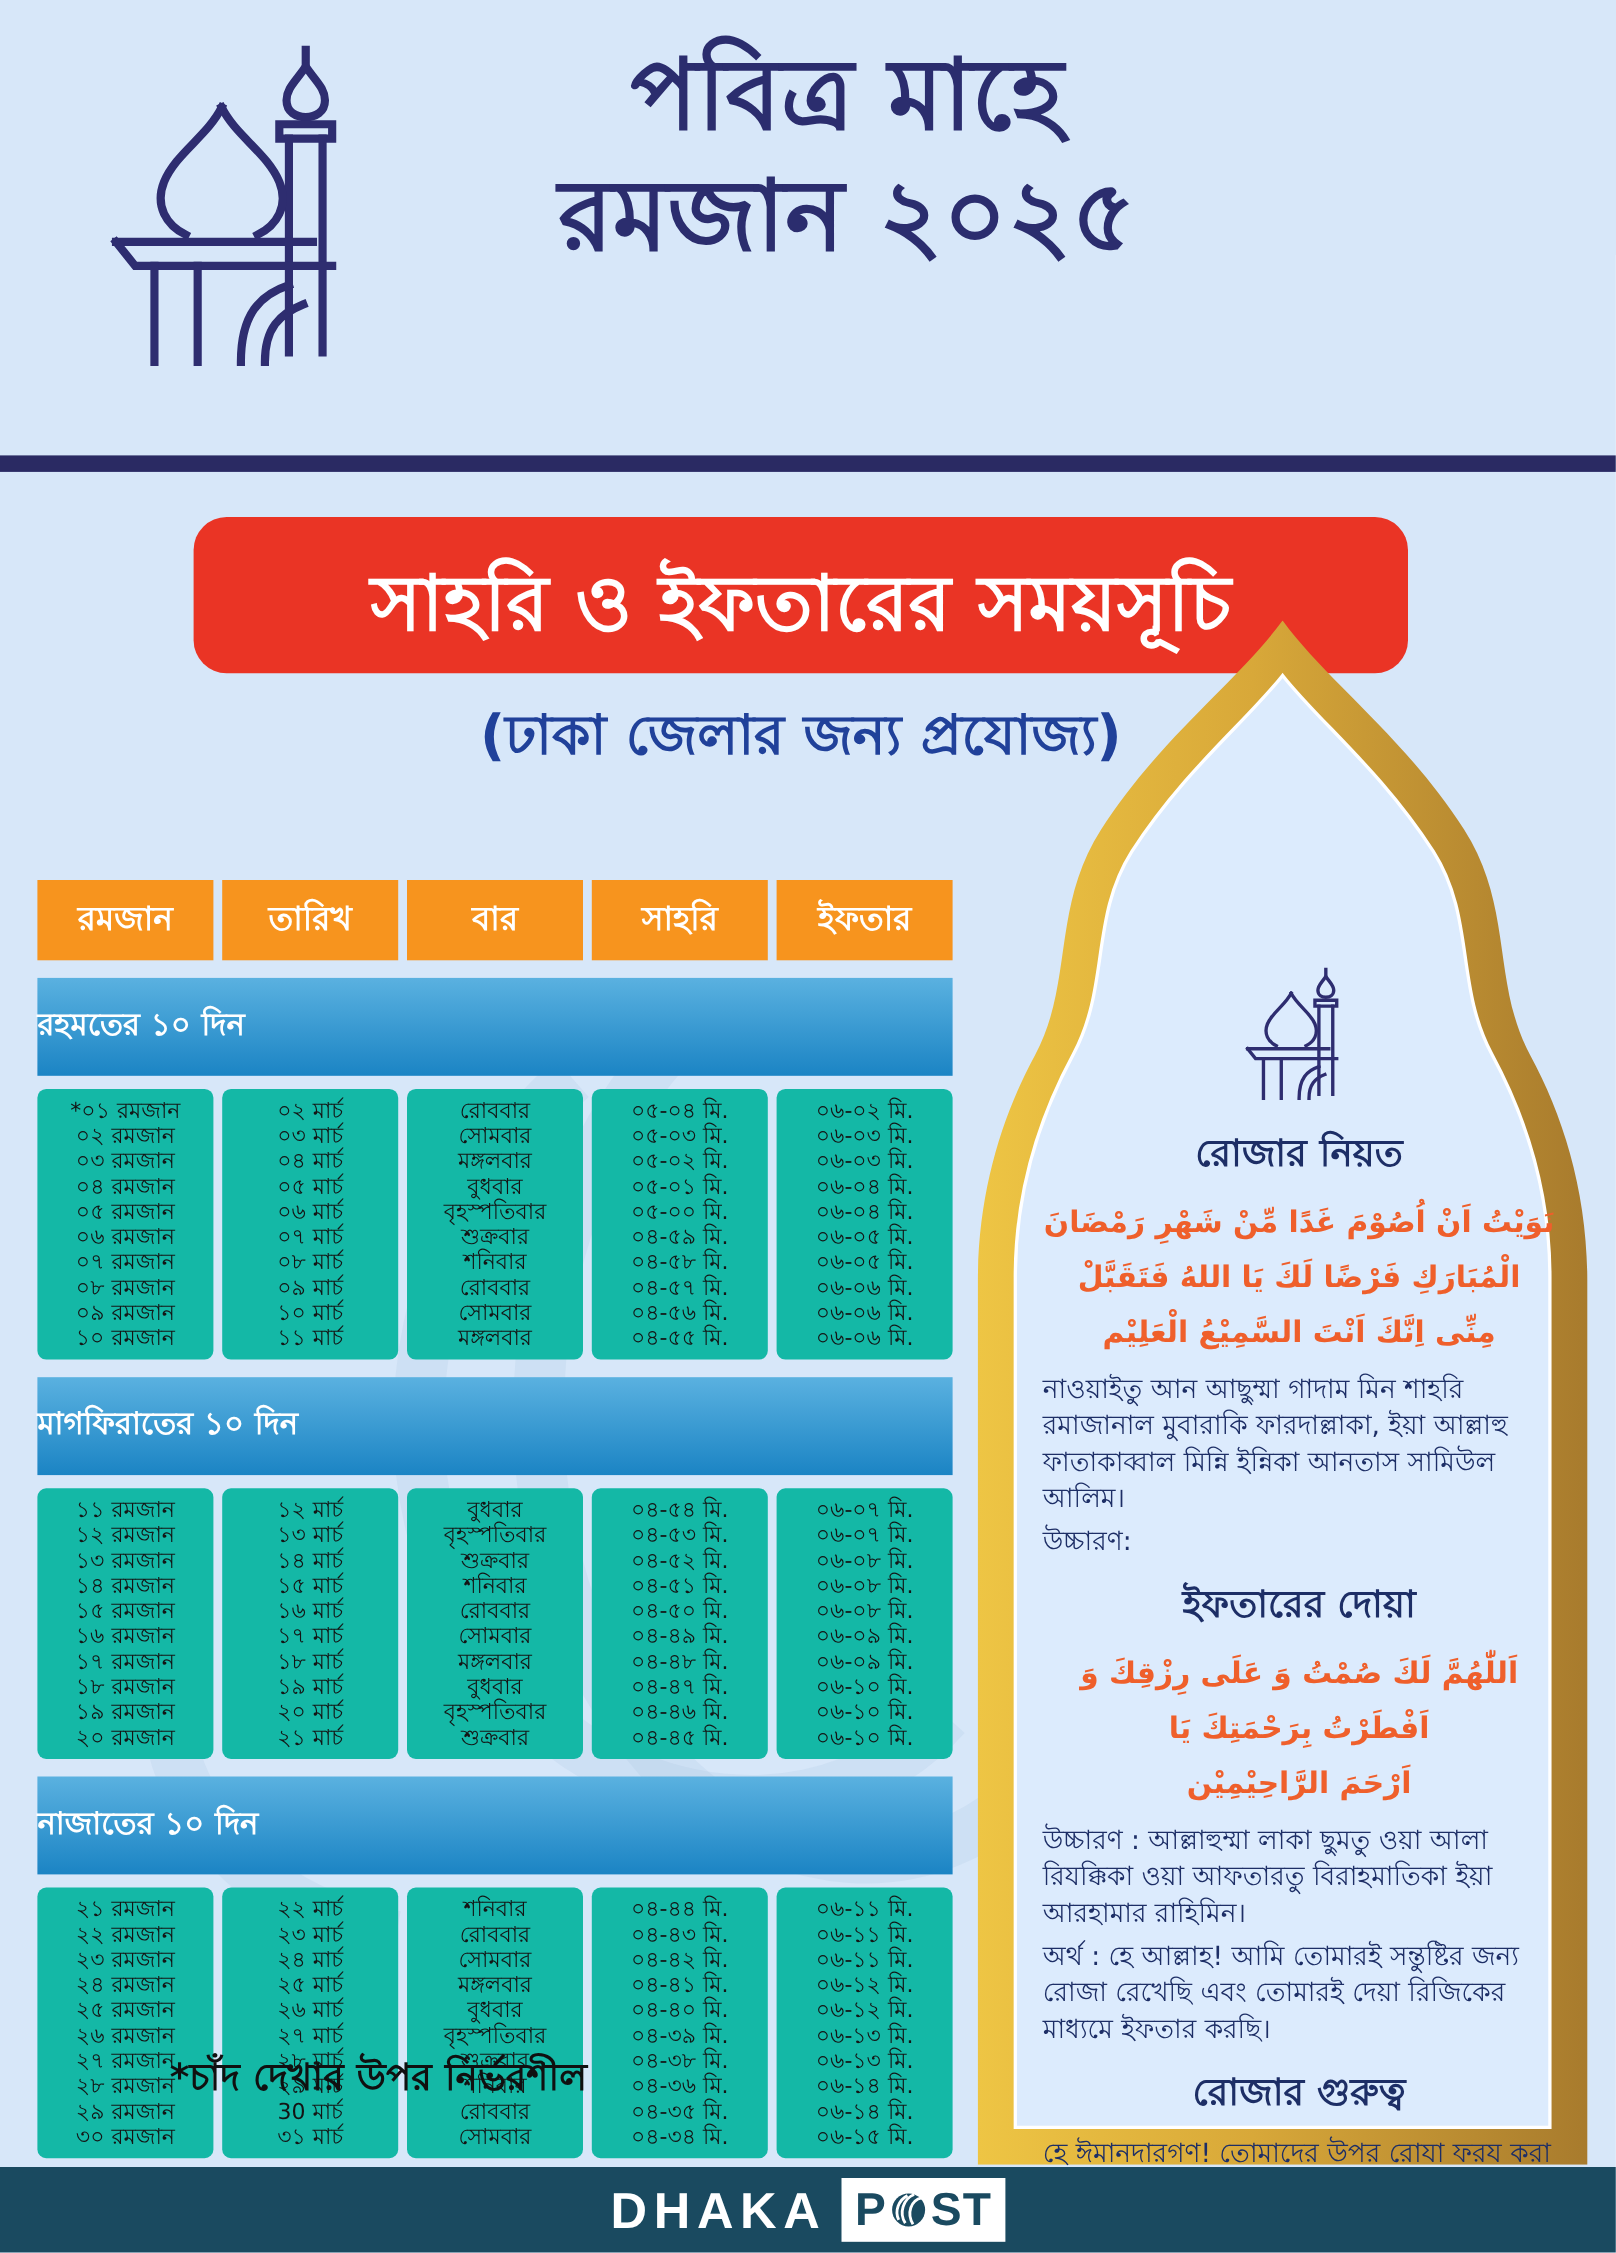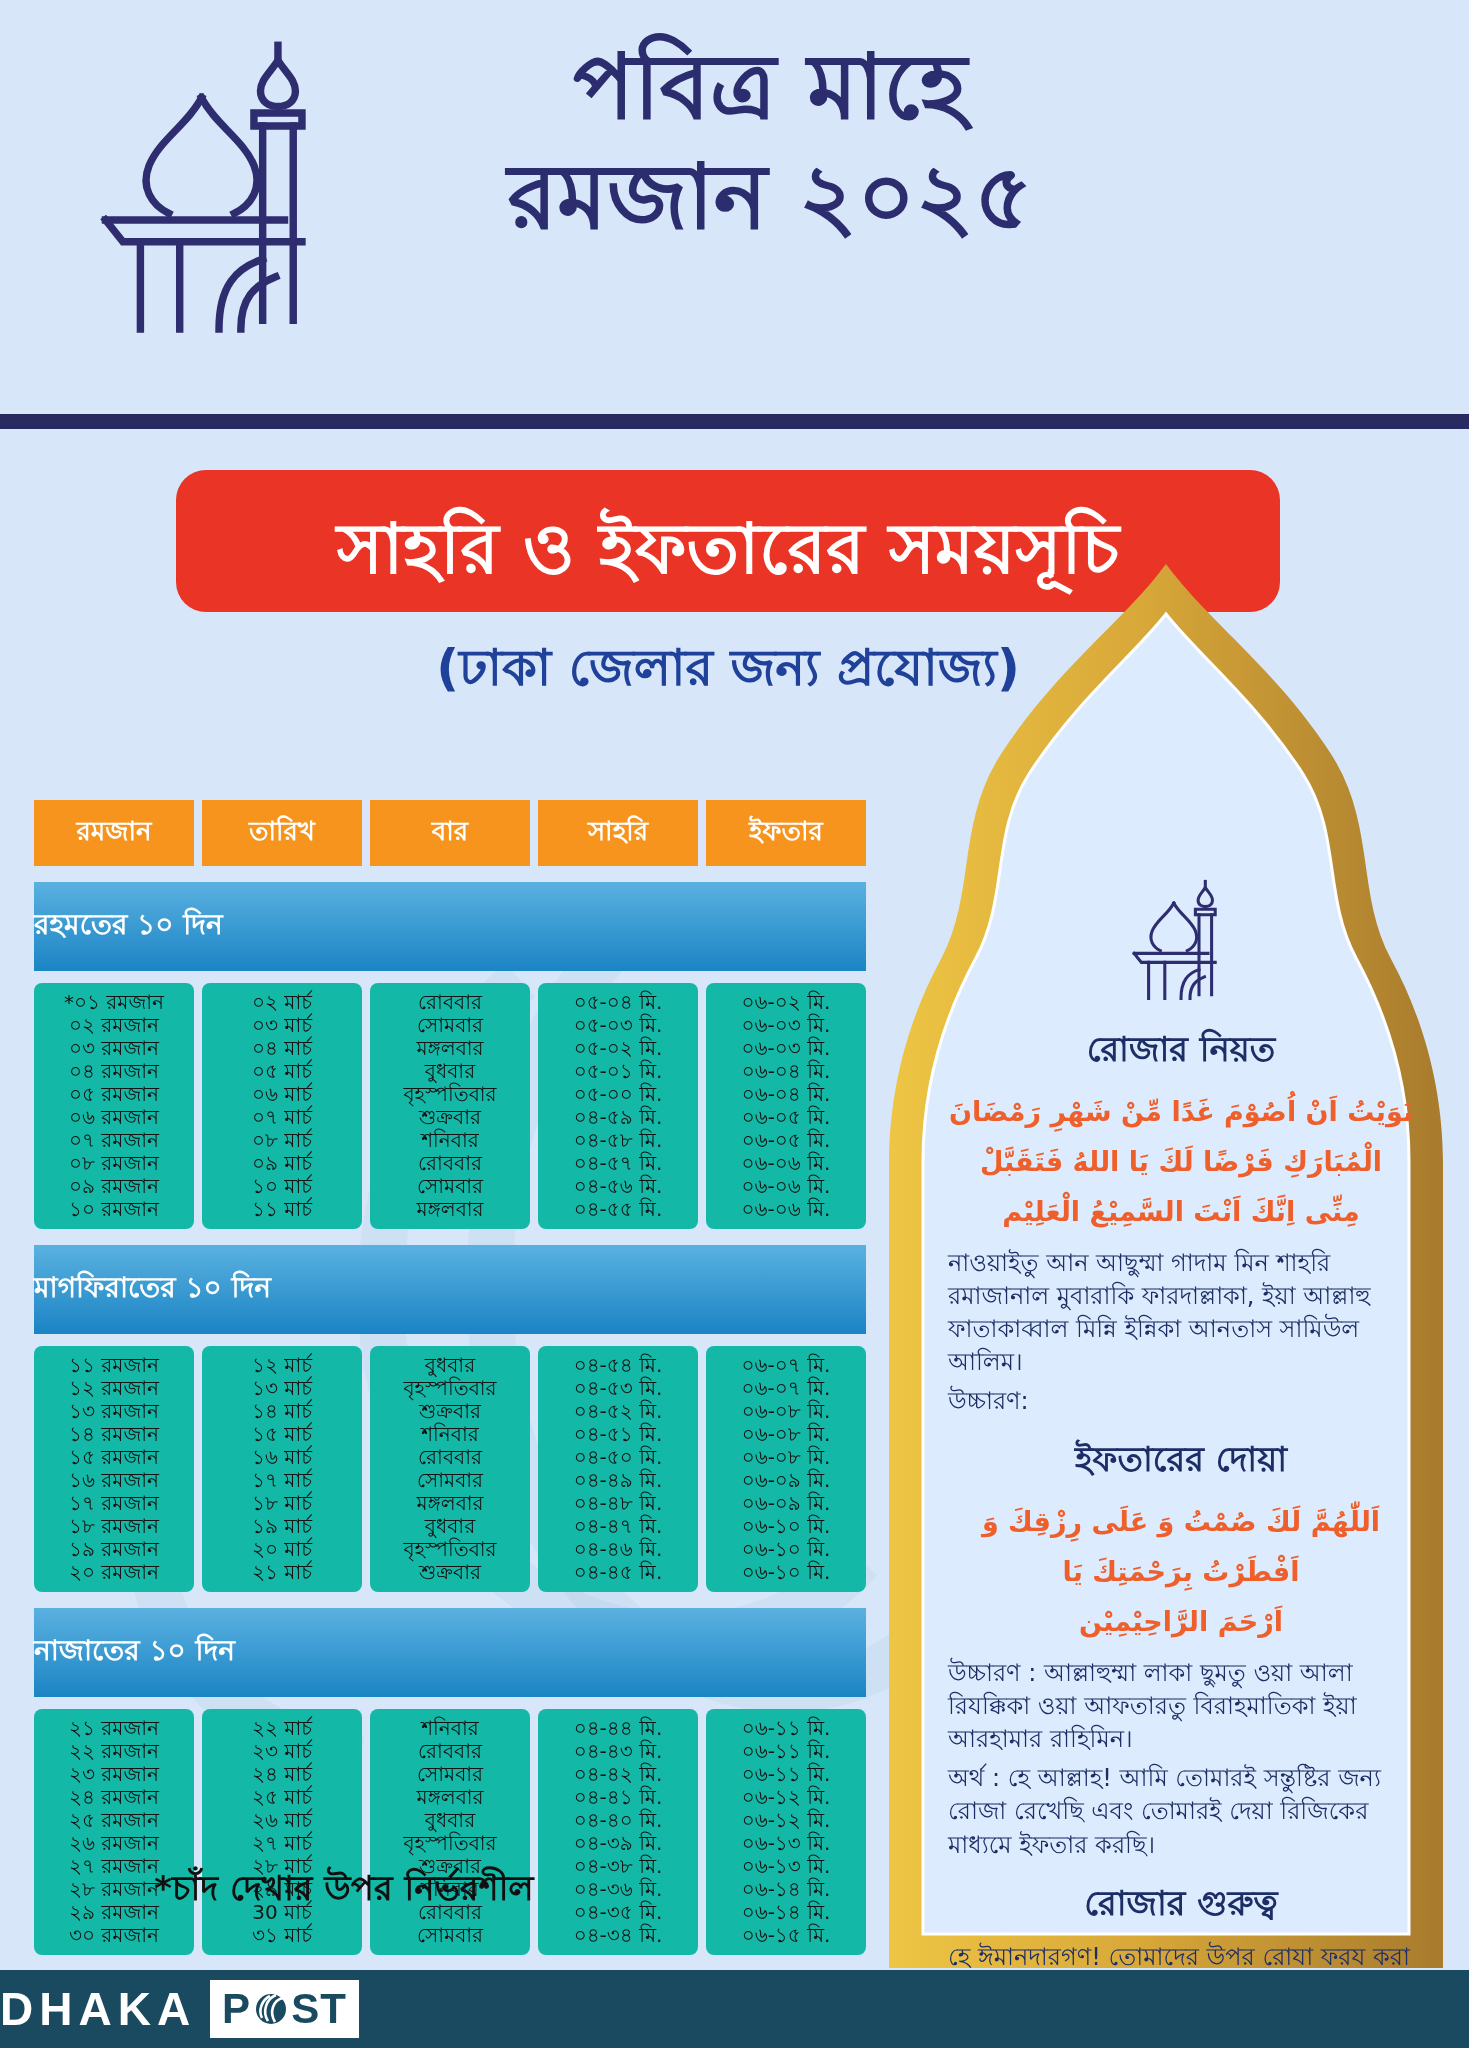--- a/index.html
+++ b/index.html
@@ -25,21 +25,21 @@
   }
   .banner-caption {
     position:absolute; left:176px; top:630px; width:1104px;
     text-align:center; color:#20419a; font-weight:bold; font-size:50px;
   }
   
   .table-wrap { position:absolute; left:34px; top:800px; width:832px; z-index:2; }
   .thead { display:grid; grid-template-columns:repeat(5,1fr); gap:8px; }
   .th {
     background:#f7941e; color:#fff; text-align:center;
-    font-size:26px; font-weight:bold; padding:11px 0;
+    font-size:30px; font-weight:bold; padding:11px 0;
   }
   .section-bar {
     margin-top:16px; background:linear-gradient(180deg,#5ab1e0,#1b84c4);
     color:#fff; text-align:left; font-size:28px; font-weight:bold;
     padding:21px 0;
   }
   .section-grid { display:grid; grid-template-columns:repeat(5,1fr); gap:8px; margin-top:12px; }
   .col { background:#14b8a6; border-radius:8px; padding:8px 0; }
   .cell {
     height:23px; line-height:23px; text-align:center;
@@ -57,21 +57,21 @@
     position:absolute; left:948px; top:878px; width:466px; z-index:2;
     color:#1d2e66; font-size:24px; line-height:1.38;
   }
   .panel-mosque { display:block; margin:0 auto 26px auto; width:108px; height:122px; }
   .panel-h { text-align:center; font-weight:bold; font-size:34px; color:#1d2e66; margin:18px 0 14px 0; }
   .arabic { direction:rtl; text-align:center; color:#ef5f2b; font-weight:bold; font-size:27px; line-height:1.85; margin-bottom:10px; }
   .p-block { margin:0 0 6px 0; }
   
   .footer {
     position:absolute; left:0; bottom:0; width:100%; height:78px;
-    background:#1a4a60; display:flex; align-items:center; gap:14px; z-index:3;
+    background:#1a4a60; display:flex; align-items:center; justify-content:center; gap:14px; z-index:3;
     font-family:"Liberation Sans",sans-serif;
   }
   .dhaka { color:#fff; font-size:46px; font-weight:bold; letter-spacing:6px; }
   .post-box { background:#fff; padding:5px 12px; display:flex; align-items:center; gap:2px; }
   .post-letter { color:#1a4a60; font-size:42px; font-weight:bold; letter-spacing:1px; }
 </style>
 </head>
 <body>
 
 <div class="page">

